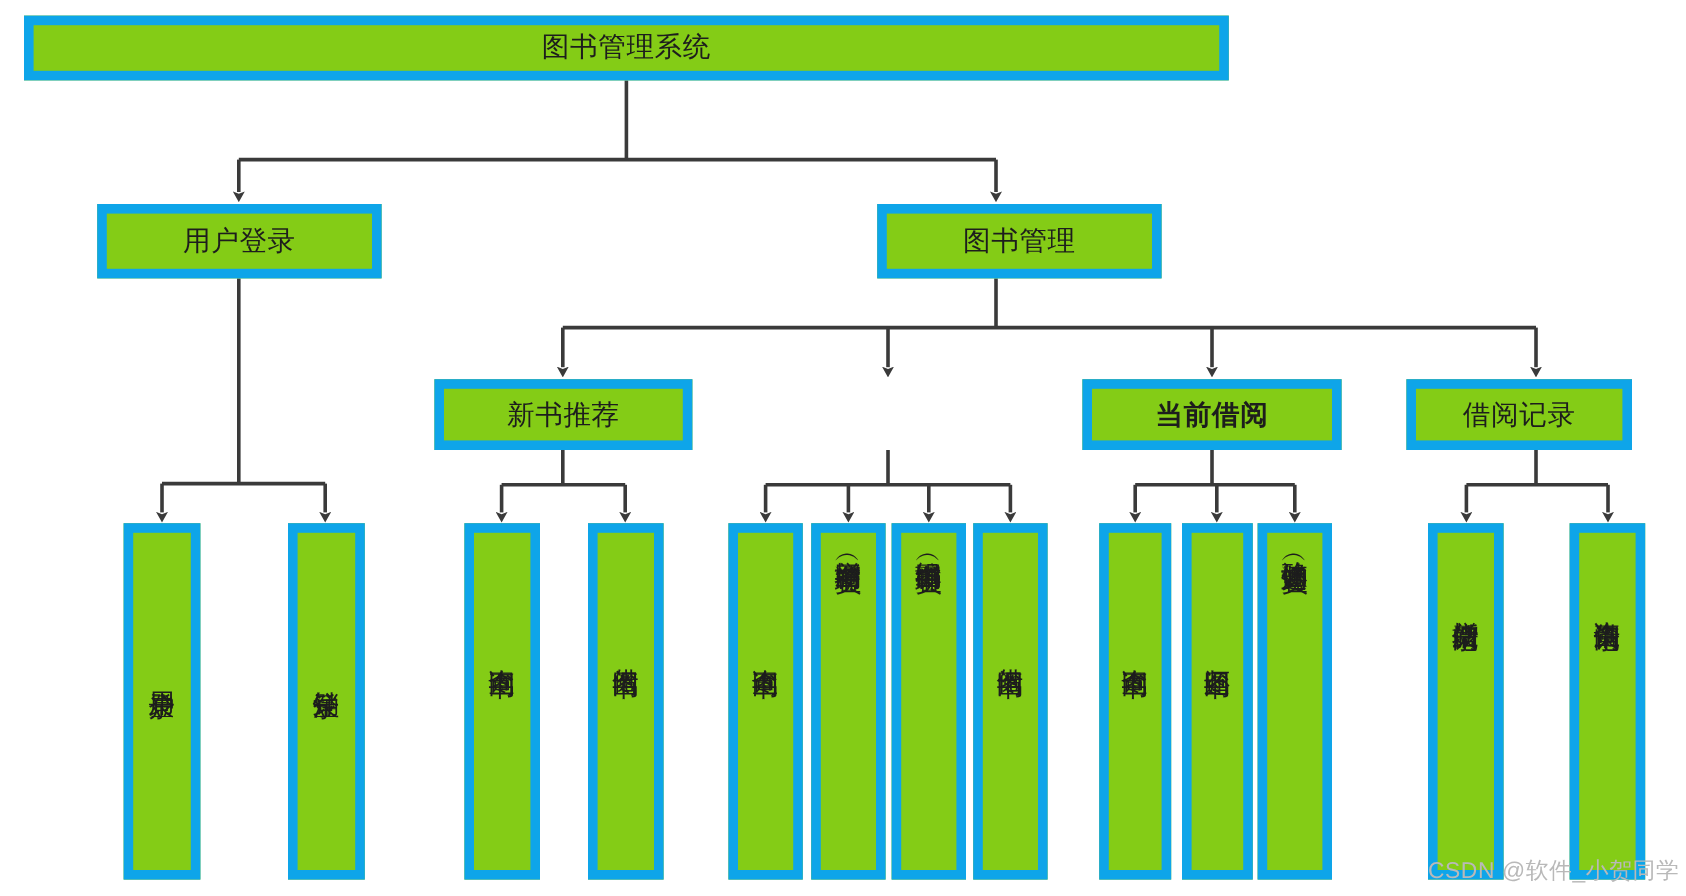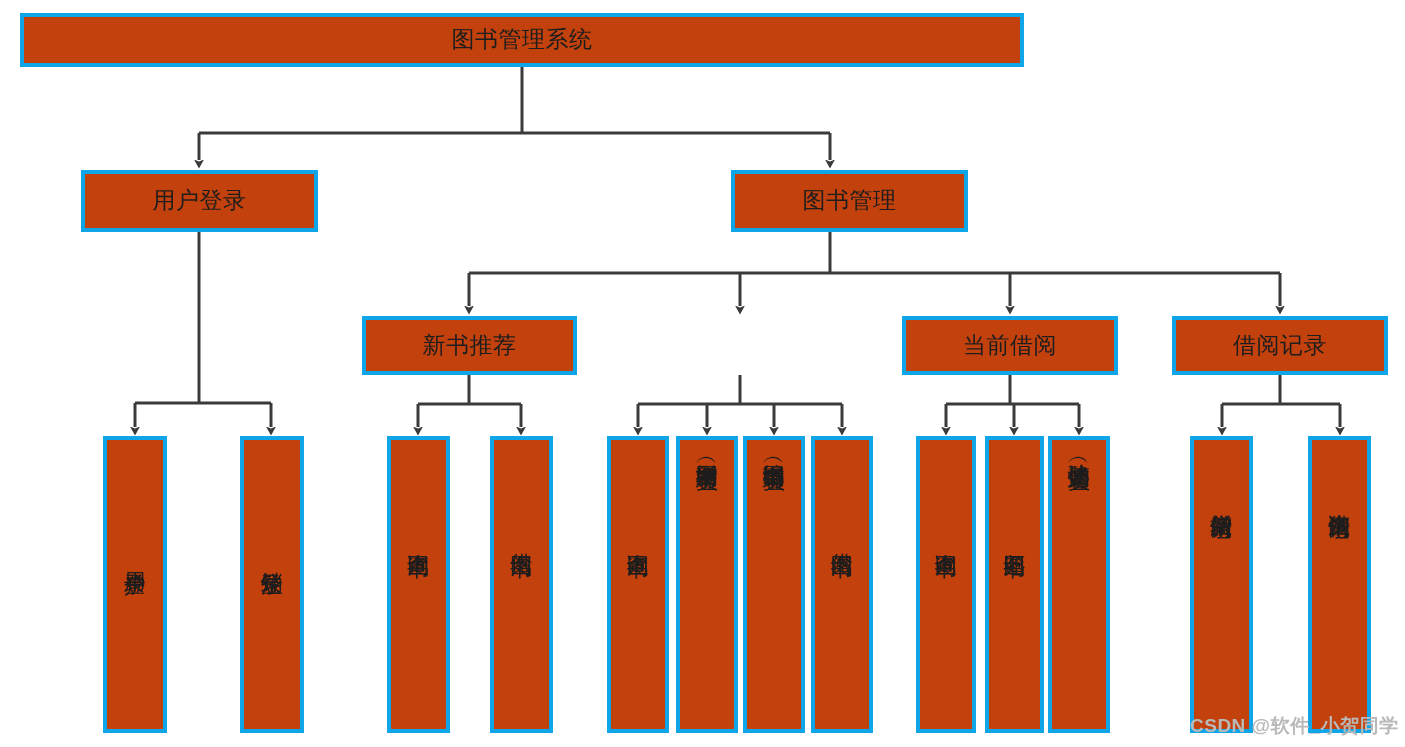--- a/index.html
+++ b/index.html
@@ -22,22 +22,22 @@
     position: absolute;
     left: 0;
     top: 0;
     width: 1405px;
     height: 747px;
     pointer-events: none;
   }
   .node {
     position: absolute;
     box-sizing: border-box;
-    border: 4px solid #0ea5e9;
-    background: #c2410c;
+    border: 8px solid #0ea5e9;
+    background: #84cc16;
     display: flex;
     align-items: center;
     justify-content: center;
     color: #1d1d1d;
   }
   .node .lbl {
     display: block;
     text-align: center;
     line-height: 1.12;
   }
@@ -144,24 +144,24 @@
   <div class="node horiz" style="left:81px; top:170px; width:237px; height:62px;">
     <span class="lbl">用户登录</span>
   </div>
   <div class="node horiz" style="left:711px; top:170px; width:237px; height:62px;margin-left:20px;">
     <span class="lbl">图书管理</span>
   </div>
 
   <div class="node horiz" style="left:362px; top:316px; width:215px; height:59px;">
     <span class="lbl">新书推荐</span>
   </div>
-  <div class="node horiz" style="left:902px; top:316px; width:216px; height:59px;">
+  <div class="node horiz" style="left:902px; top:316px; width:216px; height:59px;font-weight:bold;">
     <span class="lbl">当前借阅</span>
   </div>
-  <div class="node horiz" style="left:1172px; top:316px; width:216px; height:59px;">
+  <div class="node horiz" style="left:1172px; top:316px; width:188px; height:59px;">
     <span class="lbl">借阅记录</span>
   </div>
 
   <div class="node vert low3" style="left:103px; top:436px; width:64px; height:297px;">
     <span class="lbl">用户登录</span>
   </div>
   <div class="node vert low3" style="left:240px; top:436px; width:64px; height:297px;">
     <span class="lbl">注销登录</span>
   </div>
 
@@ -195,15 +195,15 @@
     <span class="lbl">确认归还（管理员）</span>
   </div>
 
   <div class="node vert low4" style="left:1190px; top:436px; width:63px; height:297px;">
     <span class="lbl">新增借阅记录</span>
   </div>
   <div class="node vert low4" style="left:1308px; top:436px; width:63px; height:297px;">
     <span class="lbl">查询借阅记录</span>
   </div>
 
-  <div class="watermark" style="left:1190px; top:713px;font-weight:bold;">CSDN @软件_小贺同学</div>
+  <div class="watermark" style="left:1190px; top:713px;">CSDN @软件_小贺同学</div>
 
 </div>
 
 </body></html>

